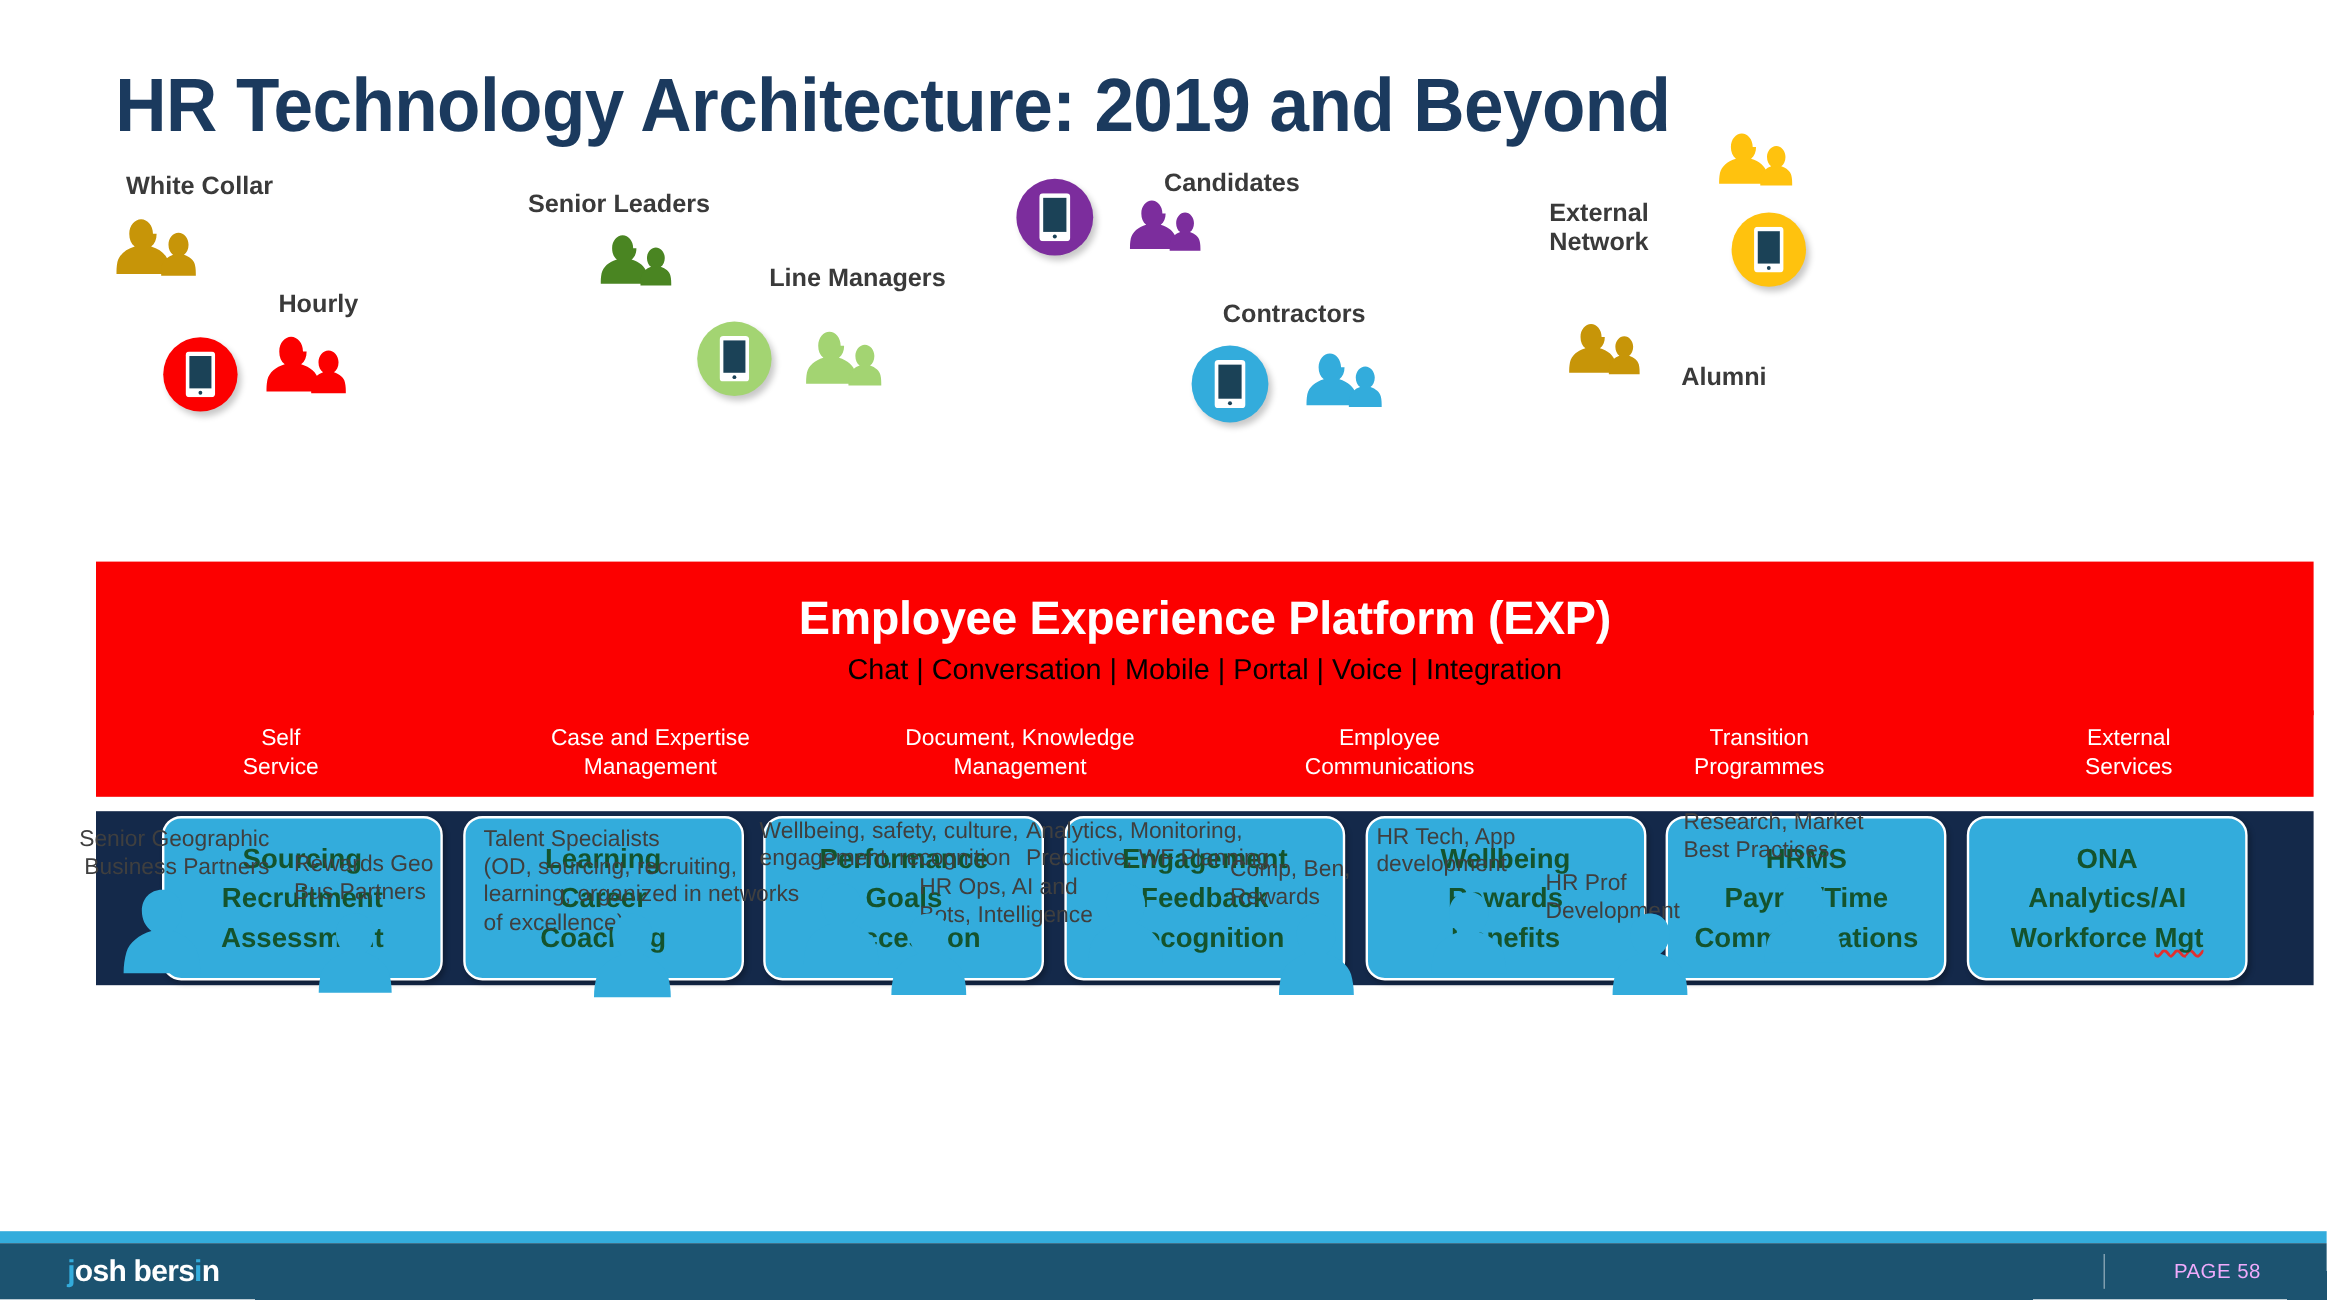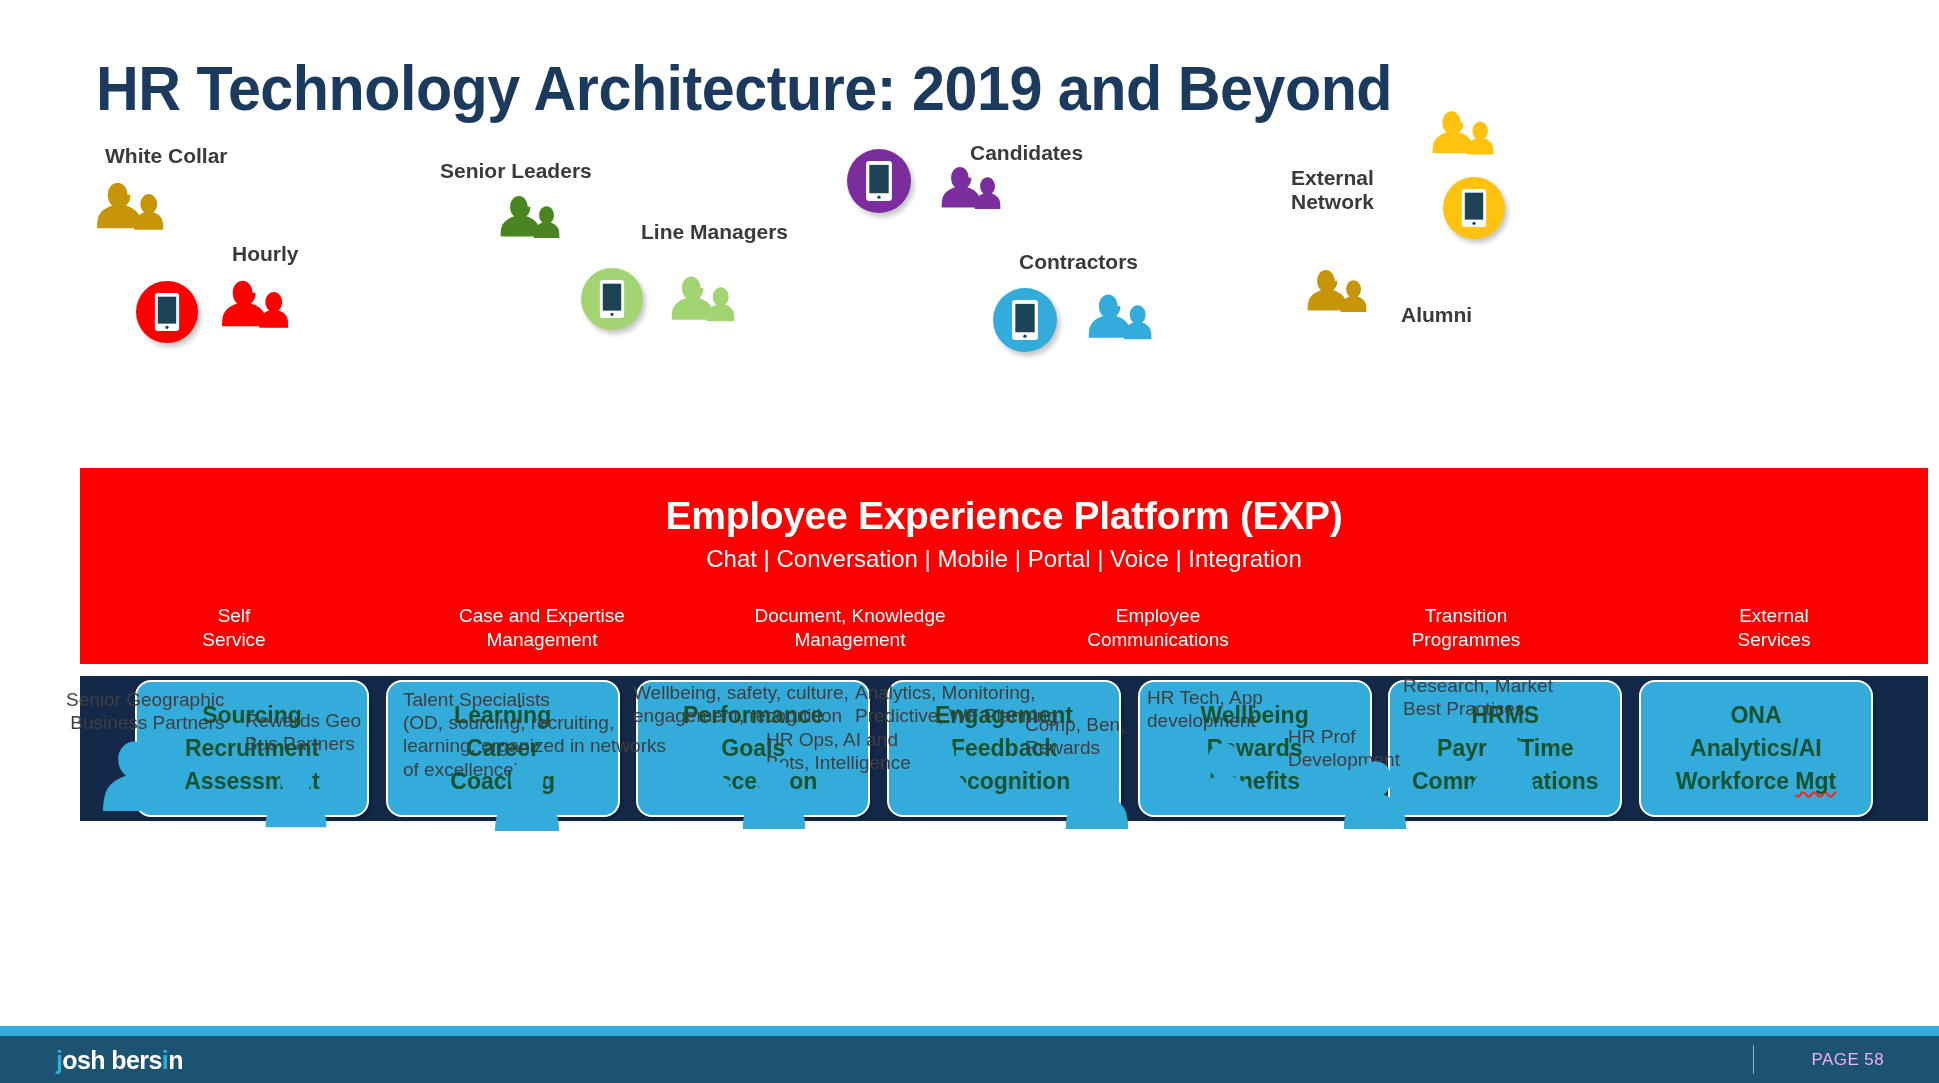--- a/index.html
+++ b/index.html
@@ -21,21 +21,21 @@
   .mob{position:absolute;border-radius:50%;
        box-shadow:3px 4px 5px rgba(0,0,0,.22);}
   .mob svg{position:absolute;left:50%;top:50%;transform:translate(-50%,-50%);}
 
   
   #exp-band{position:absolute;left:80px;top:468px;width:1848px;height:128px;
             background:#FC0000;}
   #exp-title{position:absolute;left:0;right:0;top:26px;text-align:center;
              font-size:39px;font-weight:bold;color:#fff;letter-spacing:-0.3px;}
   #exp-sub{position:absolute;left:0;right:0;top:77px;text-align:center;
-           font-size:24px;color:#ffffff;}
+           font-size:24px;color:#000000;}
 
   #exp-services{position:absolute;left:80px;top:592px;width:1848px;height:72px;
                 background:#FC0000;display:flex;align-items:center;}
   #exp-services .svc{flex:1;text-align:center;font-size:19px;color:#fff;
                      line-height:1.28;white-space:pre-line;}
 
   
   #navy-band{position:absolute;left:80px;top:676px;width:1848px;height:145px;
              background:#14294A;}
   #navy-boxes{position:absolute;left:0;top:0;width:100%;height:100%;

